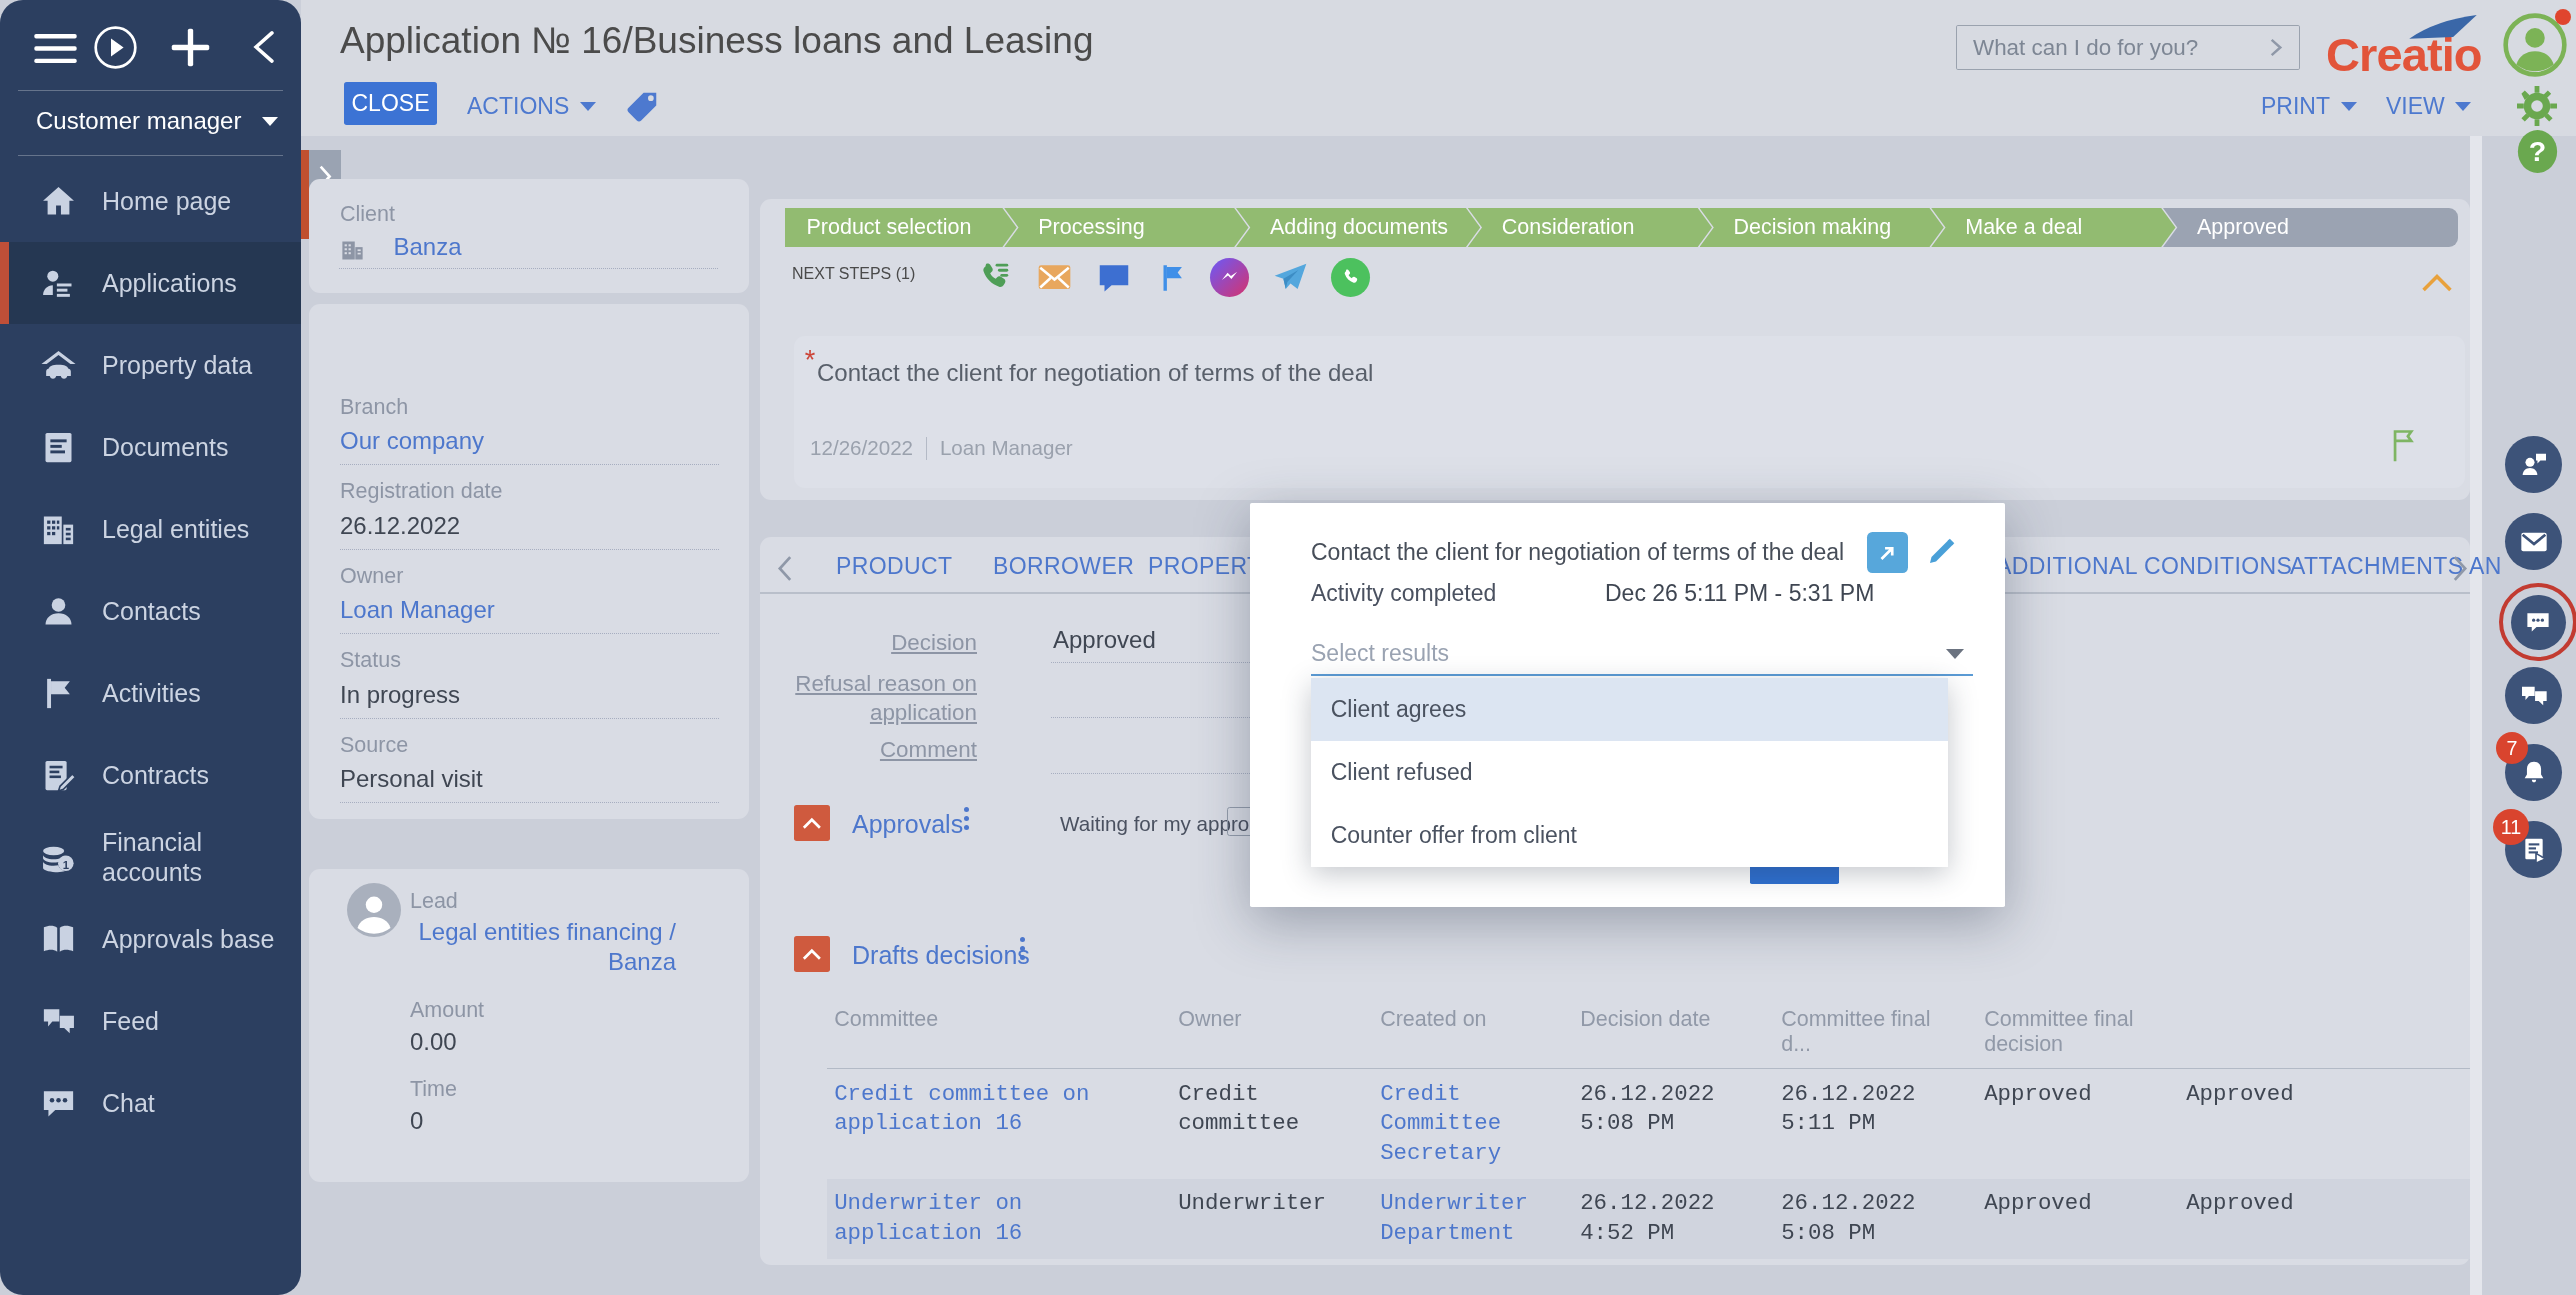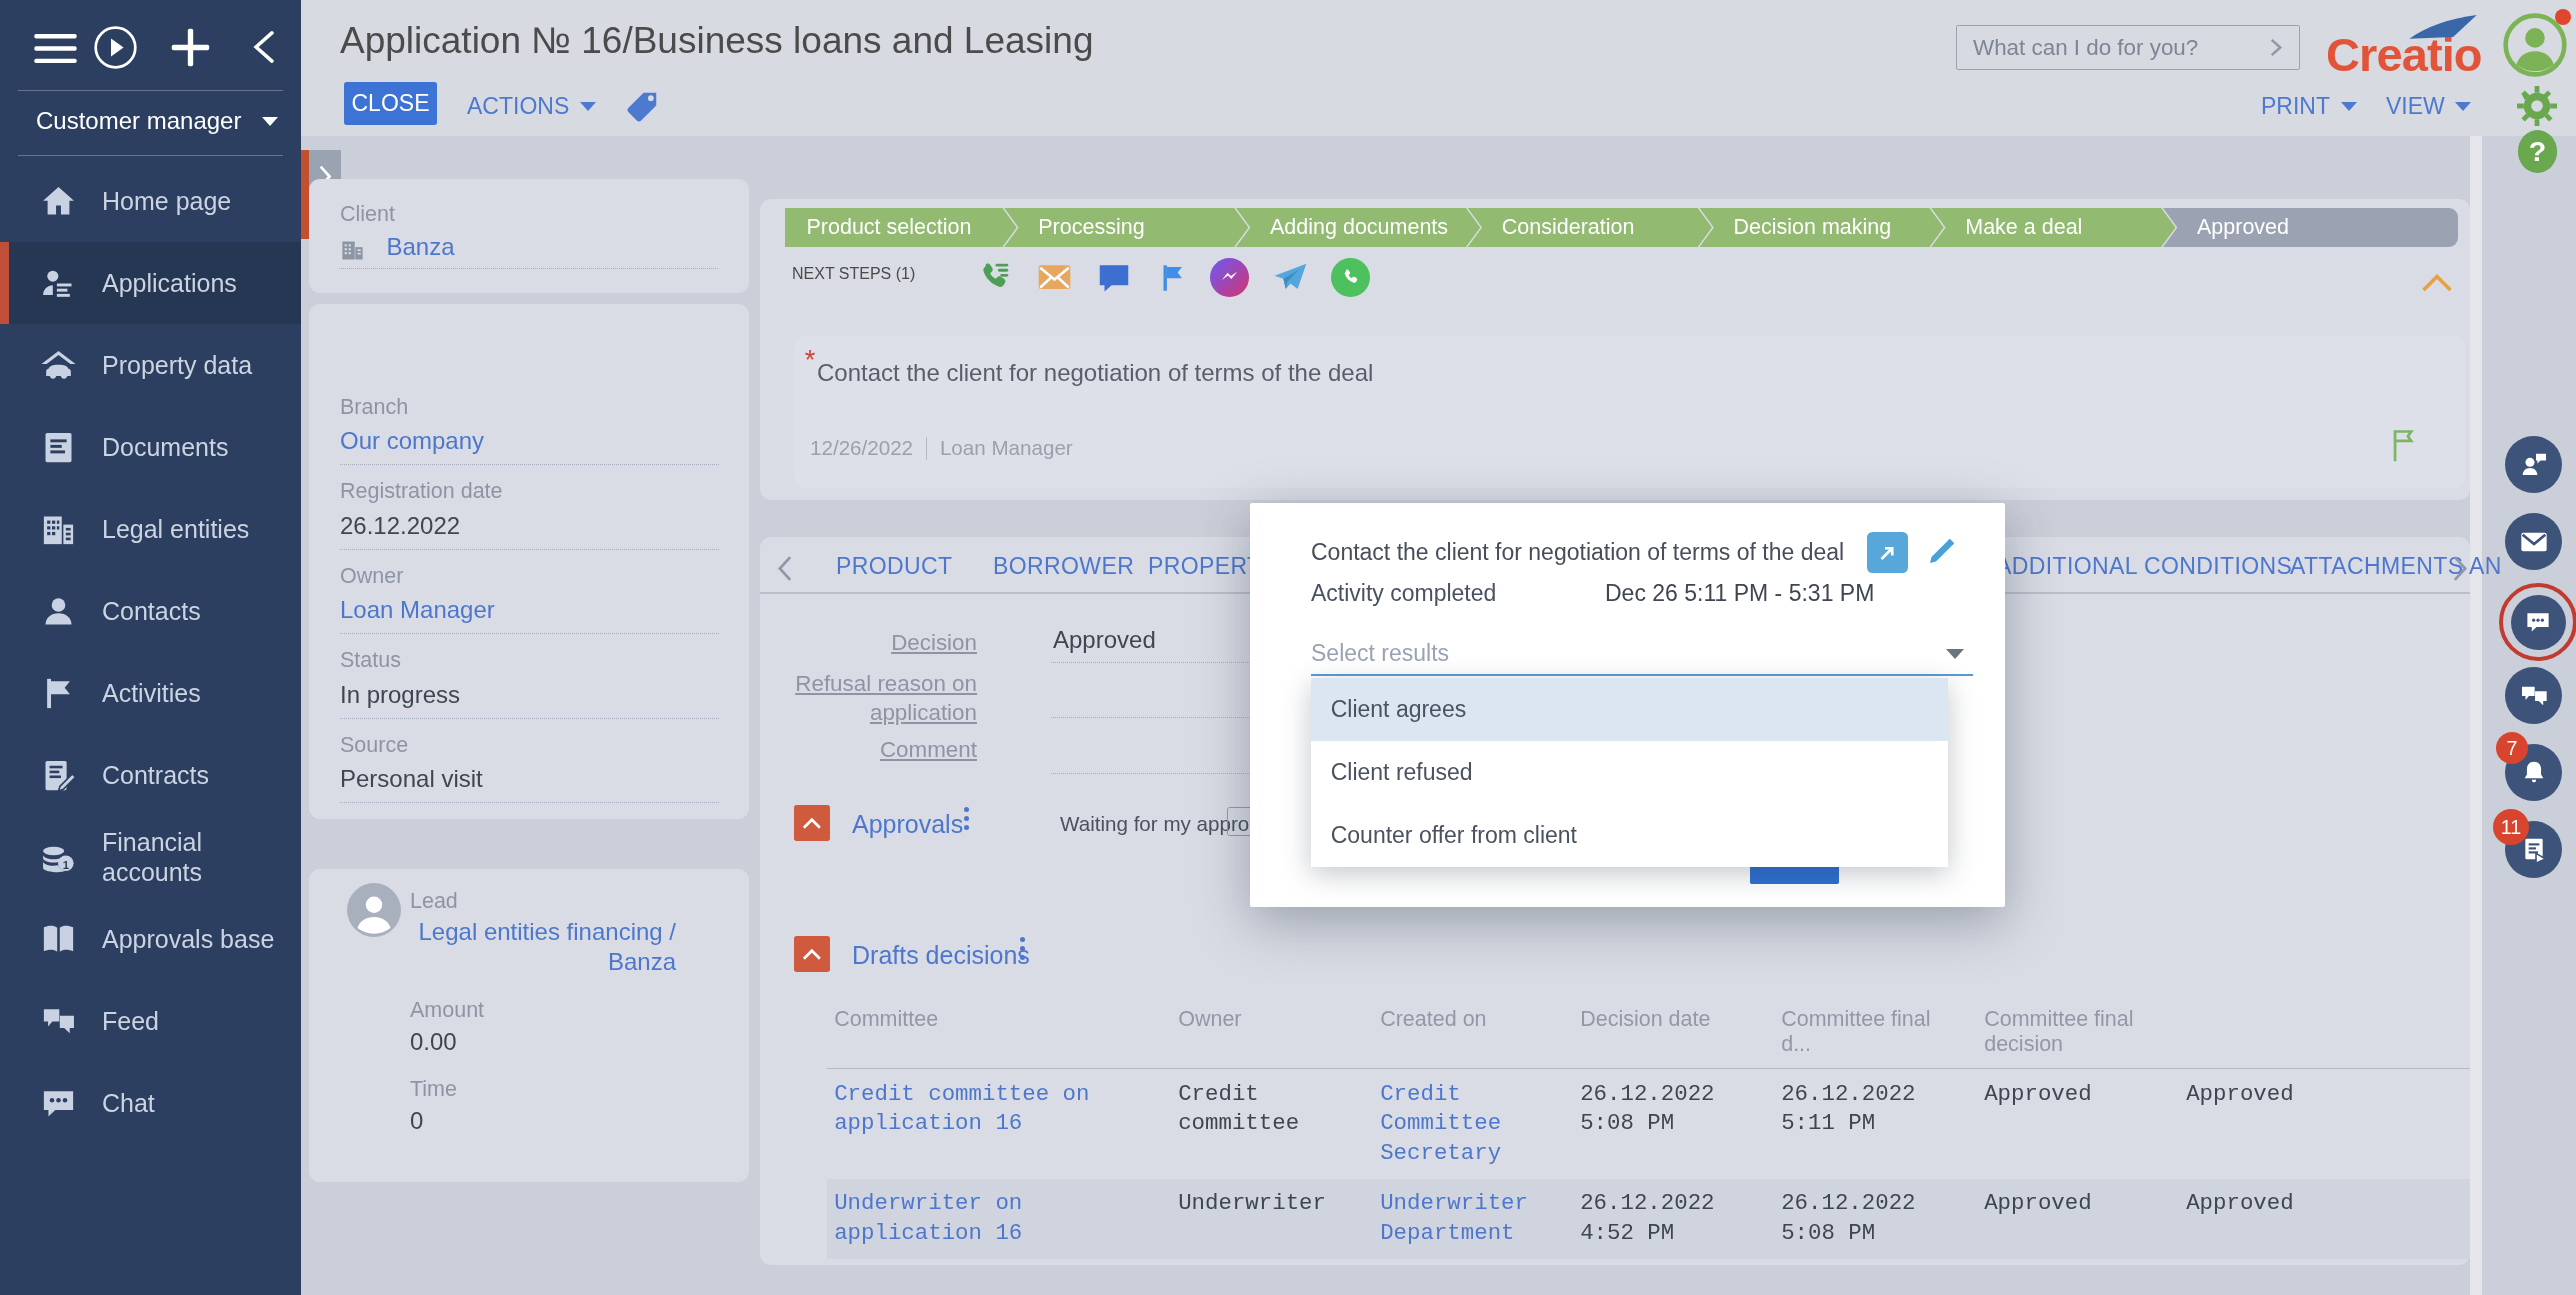--- a/index.html
+++ b/index.html
@@ -1,20 +1,20 @@
 <!DOCTYPE html>
 <html style="font-size:14.3px"><head>
 <meta charset="utf-8">
 <style>
   html,body{margin:0;padding:0;}
   #app{position:relative;width:2576px;height:1295px;overflow:hidden;background:#cbcfd9;
        font-family:"Liberation Sans",sans-serif;color:#3f4652;}
   .abs{position:absolute;}
   
-  .sidebar{position:absolute;left:0;top:0;width:301px;height:1295px;background:#2c3f60;}
+  .sidebar{position:absolute;left:0;top:0;width:301px;height:1295px;background:#2c3f60;border-radius:23px;}
   .sb-divider{position:absolute;left:18px;width:265px;height:0.9px;background:rgba(255,255,255,.28);}
   .workspace{position:absolute;left:36px;top:107px;width:242px;font-size:24px;color:#fff;display:flex;align-items:center;justify-content:space-between;cursor:pointer;}
   .caret-down{width:0;height:0;border-left:8px solid transparent;border-right:8px solid transparent;border-top:9.8px solid #fff;display:inline-block;}
   .menu{position:absolute;left:0;top:160px;width:301px;display:flex;flex-direction:column;}
   .mi{height:82px;display:flex;align-items:center;gap:23px;padding-left:38px;cursor:pointer;}
   .mi.active{background:#253752;box-shadow:inset 9px 0 0 #bf4f38;}
   .mic{width:41px;height:41px;flex:0 0 41px;display:flex;align-items:center;justify-content:center;color:#c9d2e2;}
   .mil{font-size:25px;color:#ccd4e2;line-height:30px;width:183px;}
   .sb-topicon{position:absolute;color:#fff;cursor:pointer;}
   
@@ -336,21 +336,21 @@
 
   <div class="abs" style="left:301px;top:150px;width:8px;height:89px;background:#c0502f;"></div>
   <div class="abs" style="left:309px;top:150px;width:32px;height:52px;background:#9aa3b2;display:flex;align-items:center;justify-content:center;">
     <svg width="14.3" height="25" viewBox="0 0 16 28">
         <path d="M3 3l10 11L3 25" fill="none" stroke="#fff" stroke-width="3"></path>
       </svg>
   </div>
 
   <div class="card" style="left:309px;top:179px;width:440px;height:114px;">
     <div class="lbl" style="position:absolute;left:31px;top:23px;">Client</div>
-    <div style="position:absolute;left:29.5px;top:54px;width:379px;display:flex;align-items:center;gap:21px;" class="dotline">
+    <div style="position:absolute;left:29.5px;top:54px;width:379px;display:flex;align-items:center;gap:28px;" class="dotline">
       <svg width="27" height="27" viewBox="0 0 24 24">
           <rect x="3" y="4" width="11" height="16" fill="#8d95a5"></rect>
           <rect x="14.5" y="9" width="6.5" height="11" fill="#8d95a5"></rect>
           <g fill="#d9dce4">
             <rect x="5" y="6.5" width="2" height="1.8"></rect>
             <rect x="8.5" y="6.5" width="2" height="1.8"></rect>
             <rect x="5" y="10" width="2" height="1.8"></rect>
             <rect x="8.5" y="10" width="2" height="1.8"></rect>
             <rect x="5" y="13.5" width="2" height="1.8"></rect>
             <rect x="8.5" y="13.5" width="2" height="1.8"></rect>

